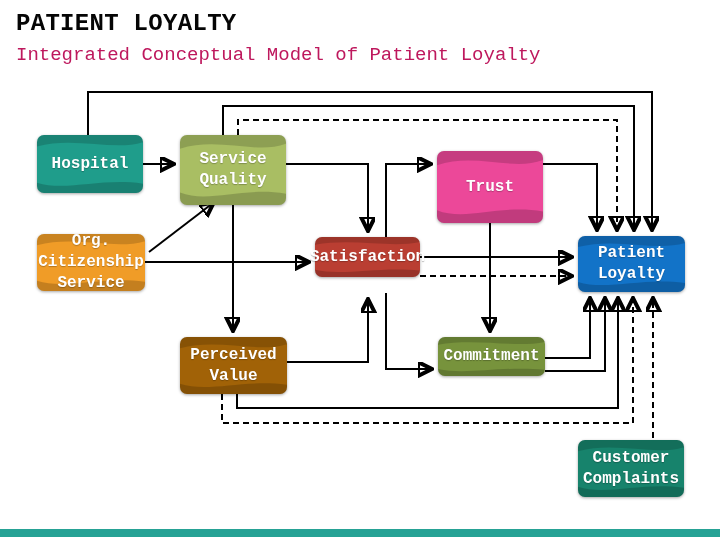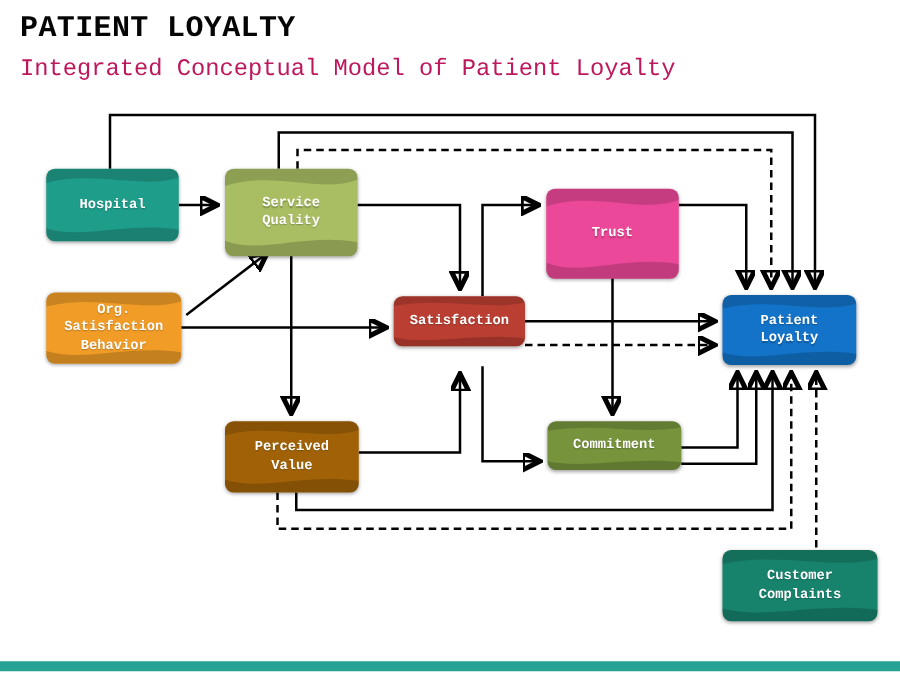--- a/index.html
+++ b/index.html
@@ -7,21 +7,21 @@
            overflow:hidden; font-family:Liberation Mono, monospace; }
   .page-title { position:absolute; left:16px; top:10px; font-size:24px;
                 font-weight:bold; color:#050505; letter-spacing:.3px; }
   .page-subtitle { position:absolute; left:16px; top:44px; font-size:19px;
                    color:#be185d; }
   .connectors { position:absolute; left:0; top:0; width:720px; height:540px; z-index:1; }
   .connectors path, .connectors line { stroke:#000; stroke-width:2; fill:none; }
   .dash { stroke-dasharray:6 4; }
   .node { position:absolute; z-index:2; border-radius:7px; display:flex;
           align-items:center; justify-content:center; color:#fff;
-          font-weight:bold; font-size:11px; line-height:1.3; text-align:center;
+          font-weight:bold; font-size:16px; line-height:1.3; text-align:center;
           box-shadow:0 1px 3px rgba(0,0,0,.35); }
   .node .wave { position:absolute; left:0; top:0; width:100%; height:100%;
                 border-radius:inherit; pointer-events:none; }
   .node-label { position:relative; padding:0 6px; text-shadow:0 1px 1px rgba(0,0,0,.25); }
   .footer-bar { position:absolute; left:0; top:529px; width:720px; height:8px; z-index:2; }
 </style>
 </head>
 <body>
 
 <div class="stage">
@@ -73,21 +73,21 @@
         <path d="M0,56 H100 V47 C60,41 27,55 0,46 Z" fill="rgba(0,0,0,0.18)"></path>
       </svg>
     <span class="node-label">Service Quality</span>
   </div>
 
   <div class="node" style="left: 37px; top: 234px; width: 108px; height: 57px; background-color: rgb(240, 156, 39);">
       <svg class="wave" viewBox="0 0 100 56" preserveAspectRatio="none">
         <path d="M0,0 H100 V7 C72,16 36,1 0,11 Z" fill="rgba(0,0,0,0.16)"></path>
         <path d="M0,56 H100 V47 C60,41 27,55 0,46 Z" fill="rgba(0,0,0,0.18)"></path>
       </svg>
-    <span class="node-label">Org. Satisfaction Behavior</span>
+    <span class="node-label">Org. Citizenship Service</span>
   </div>
 
   <div class="node" style="left: 315px; top: 237px; width: 105px; height: 40px; background-color: rgb(186, 62, 50);">
       <svg class="wave" viewBox="0 0 100 56" preserveAspectRatio="none">
         <path d="M0,0 H100 V7 C72,16 36,1 0,11 Z" fill="rgba(0,0,0,0.16)"></path>
         <path d="M0,56 H100 V47 C60,41 27,55 0,46 Z" fill="rgba(0,0,0,0.18)"></path>
       </svg>
     <span class="node-label">Satisfaction</span>
   </div>
 
@@ -116,21 +116,21 @@
   </div>
 
   <div class="node" style="left: 578px; top: 236px; width: 107px; height: 56px; background-color: rgb(18, 115, 200);">
       <svg class="wave" viewBox="0 0 100 56" preserveAspectRatio="none">
         <path d="M0,0 H100 V7 C72,16 36,1 0,11 Z" fill="rgba(0,0,0,0.16)"></path>
         <path d="M0,56 H100 V47 C60,41 27,55 0,46 Z" fill="rgba(0,0,0,0.18)"></path>
       </svg>
     <span class="node-label">Patient Loyalty</span>
   </div>
 
-  <div class="node" style="left: 578px; top: 440px; width: 124px; height: 57px; background-color: rgb(23, 131, 108);">
+  <div class="node" style="left: 578px; top: 440px; width: 106px; height: 57px; background-color: rgb(23, 131, 108);">
       <svg class="wave" viewBox="0 0 100 56" preserveAspectRatio="none">
         <path d="M0,0 H100 V7 C72,16 36,1 0,11 Z" fill="rgba(0,0,0,0.16)"></path>
         <path d="M0,56 H100 V47 C60,41 27,55 0,46 Z" fill="rgba(0,0,0,0.18)"></path>
       </svg>
     <span class="node-label">Customer Complaints</span>
   </div>
 
   <div class="footer-bar" style="background-color: rgb(38, 162, 149);"></div>
 </div>
 

